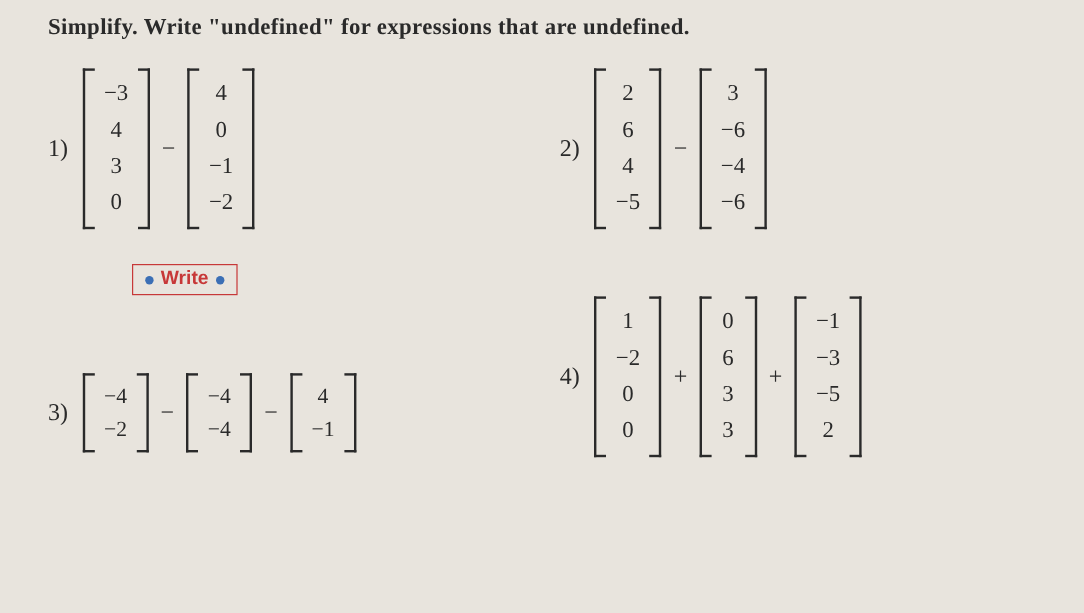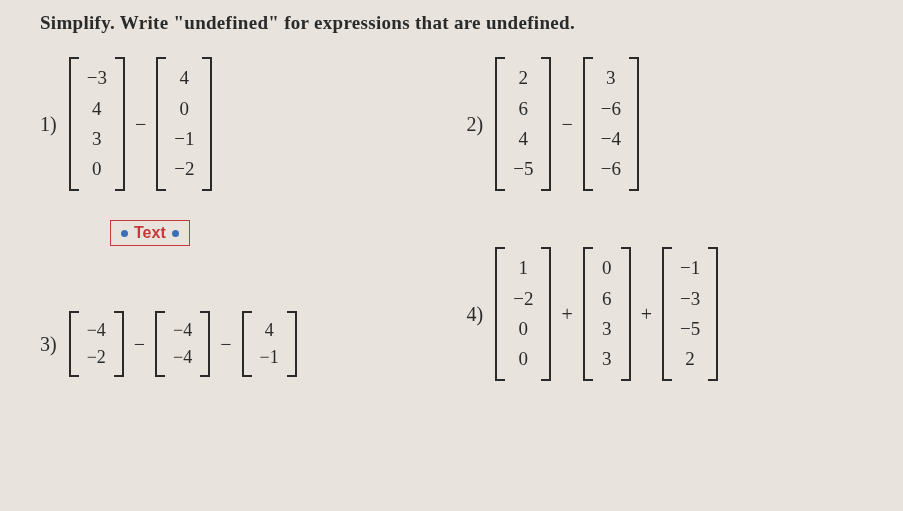--- a/index.html
+++ b/index.html
@@ -223,15 +223,15 @@
         </div>
         <div class="bracket right"></div>
       </div>
     </div>
   </div>
 
 </div>
 
 <div class="text-box">
   <span class="dot"></span>
-  <span>Text</span>
+  <span>Write</span>
   <span class="dot"></span>
 </div>
 
 </body></html>

